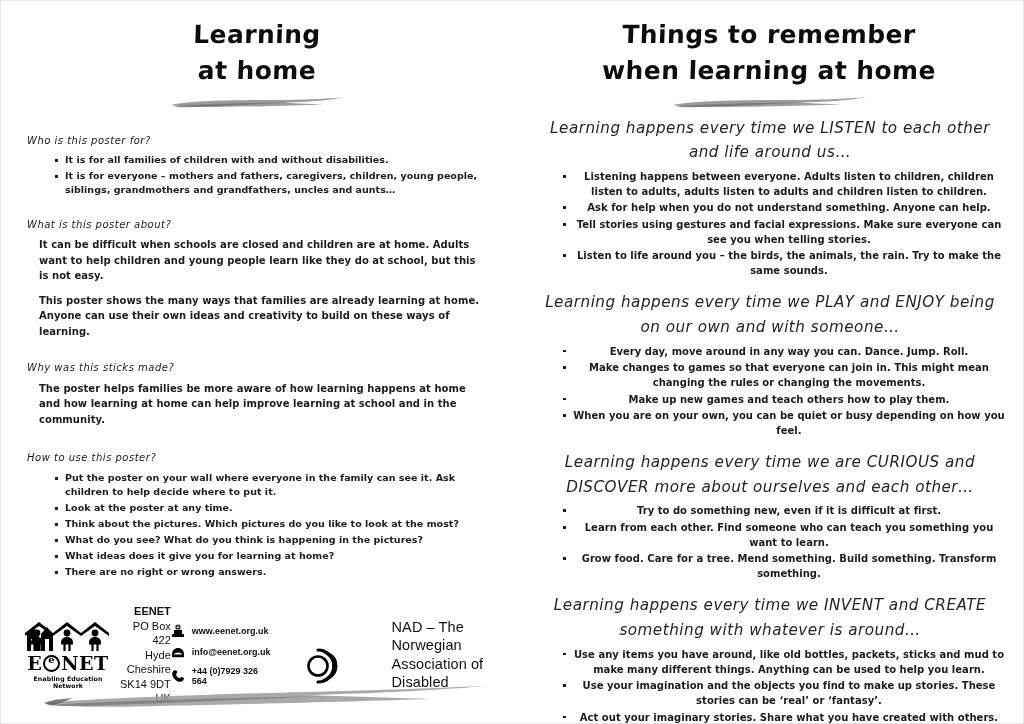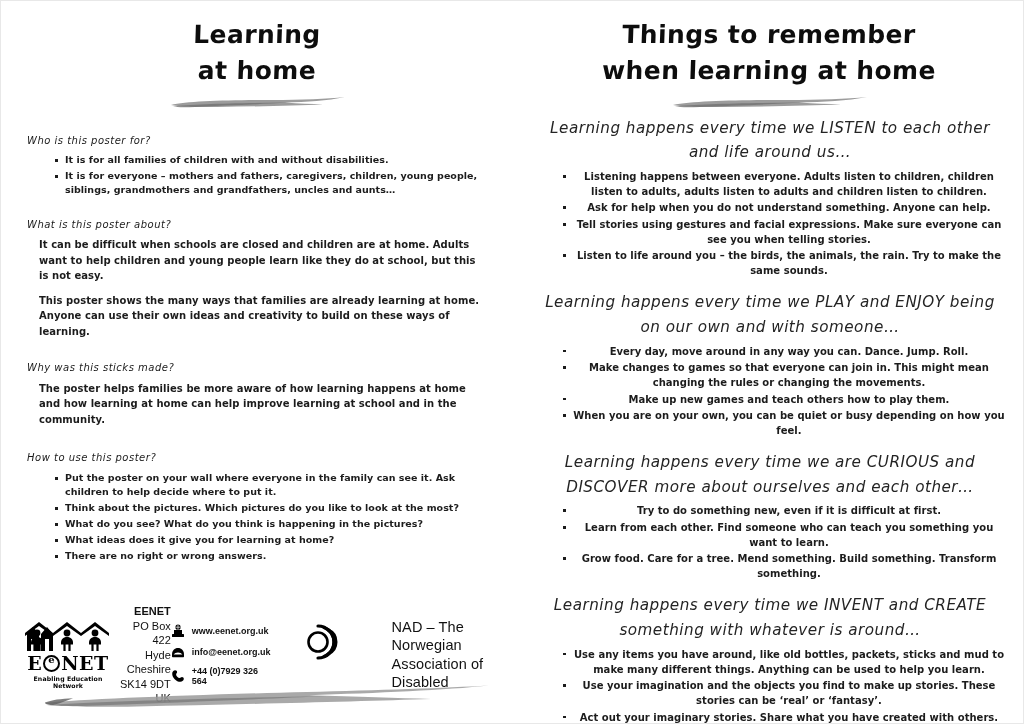--- a/index.html
+++ b/index.html
@@ -198,21 +198,21 @@
   .contact-line .ic {
     width: 15px; height: 15px;
     margin-right: 6px;
     display: flex; align-items: center; justify-content: center;
     flex: 0 0 auto;
   }
 
   
   .nad {
     display: flex;
-    align-items: flex-start;
+    align-items: flex-end;
     margin-left: 26px;
     gap: 39px;
   }
   .nad .mark { margin-right: 10px; }
   .nad .nad-text {
     font-family: "Liberation Sans", sans-serif;
     font-size: 14.5px;
     line-height: 1.28;
     color: #111;
     letter-spacing: 0.1px;
@@ -270,20 +270,21 @@
         <div class="sec-body">
           <p class="para"><span>The poster helps families be more aware of how learning happens at home and </span><b>how learning at home</b><span> can help improve learning at school and in the community.</span></p>
         </div>
       </div>
 
       <div class="sec">
         <div class="sec-head">How to use this poster?</div>
         <div class="sec-body">
           <ul class="bullets">
             <li>Put the poster on your wall where everyone in the family can see it. Ask children to help decide where to put it.</li>
+            <li>Look at the poster at any time.</li>
             <li>Think about the pictures. Which pictures do you like to look at the most?</li>
             <li>What do you see? What do you think is happening in the pictures?</li>
             <li>What ideas does it give you for learning at home?</li>
             <li>There are no right or wrong answers.</li>
           </ul>
         </div>
       </div>
 
     </div>
 

